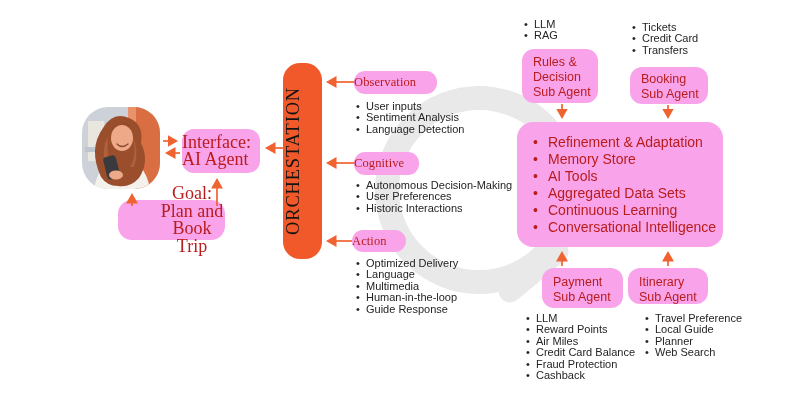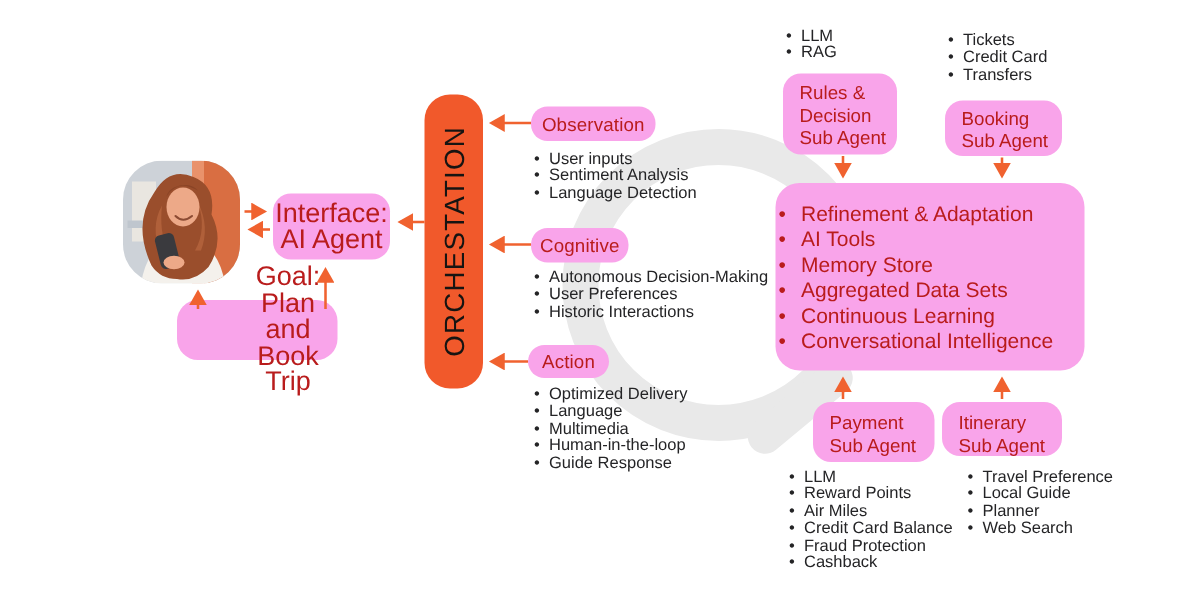--- a/index.html
+++ b/index.html
@@ -8,21 +8,21 @@
   }
   *{box-sizing:border-box;margin:0;padding:0;}
   body{background:#f4f4f4;font-family:"Liberation Sans",sans-serif;}
   #canvas{
     position:relative;width:800px;height:400px;background:var(--bg);
     overflow:hidden;color:var(--text);
   }
   .pinkbox{
     position:absolute;background:var(--pink);border-radius:12px;color:#b91c1c;
   }
-  .center{display:flex;flex-direction:column;align-items:center;justify-content:center;text-align:center;}
+  .center{display:flex;flex-direction:column;align-items:flex-start;justify-content:center;text-align:center;font-family:Liberation Serif, serif;}
   .stage-label{font-size:12.5px;letter-spacing:.1px;}
   .agent-label{font-size:12.5px;line-height:15.2px;padding:7px 0 0 11px;}
   .dual-label{font-size:18px;line-height:17.5px;}
   ul{list-style:none;}
   .mini-list{position:absolute;font-size:11px;color:#242426;}
   .mini-list li{position:relative;line-height:11.4px;padding-left:10px;white-space:nowrap;}
   .mini-list li::before{content:"\2022";position:absolute;left:0;top:0;}
   .core-list{font-size:14px;}
   .core-list li{position:relative;line-height:17px;padding-left:15px;white-space:nowrap;}
   .core-list li::before{content:"\2022";position:absolute;left:0;}
@@ -133,24 +133,24 @@
     <li>Transfers</li>
   </ul>
   <div class="pinkbox" style="left:630px;top:67px;width:78px;height:37px;">
     <div class="agent-label" style="padding-top:5px;">
       <div>Booking</div>
       <div>Sub Agent</div>
     </div>
   </div>
 
   <div class="pinkbox" style="left:517px;top:122px;width:206px;height:125px;border-radius:16px;display:flex;align-items:center;">
-    <ul class="core-list" style="padding-left:2px;">
+    <ul class="core-list" style="padding-left:16px;">
       <li>Refinement &amp; Adaptation</li>
+      <li>Memory Store</li>
       <li>AI Tools</li>
-      <li>Memory Store</li>
       <li>Aggregated Data Sets</li>
       <li>Continuous Learning</li>
       <li>Conversational Intelligence</li>
     </ul>
   </div>
 
   <div class="pinkbox" style="left:542px;top:268px;width:81px;height:40px;">
     <div class="agent-label">
       <div>Payment</div>
       <div>Sub Agent</div>

